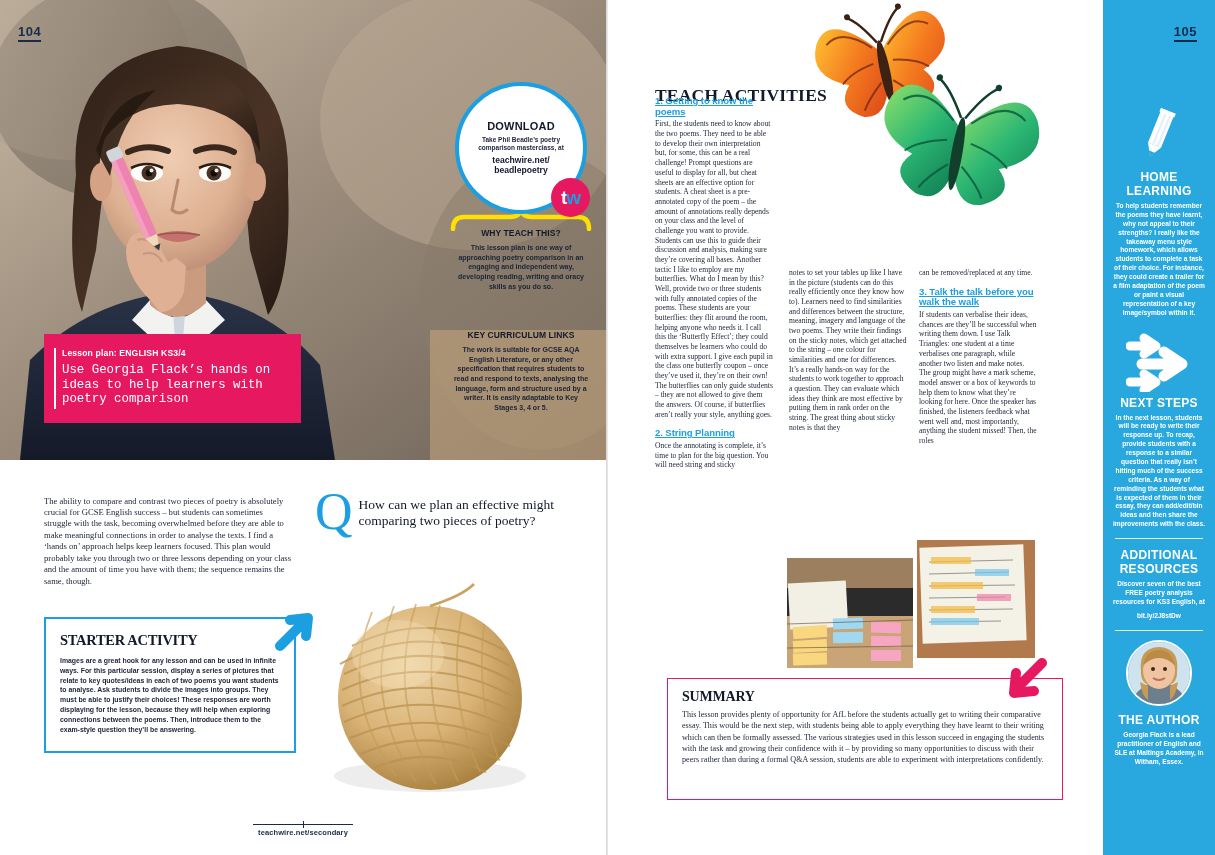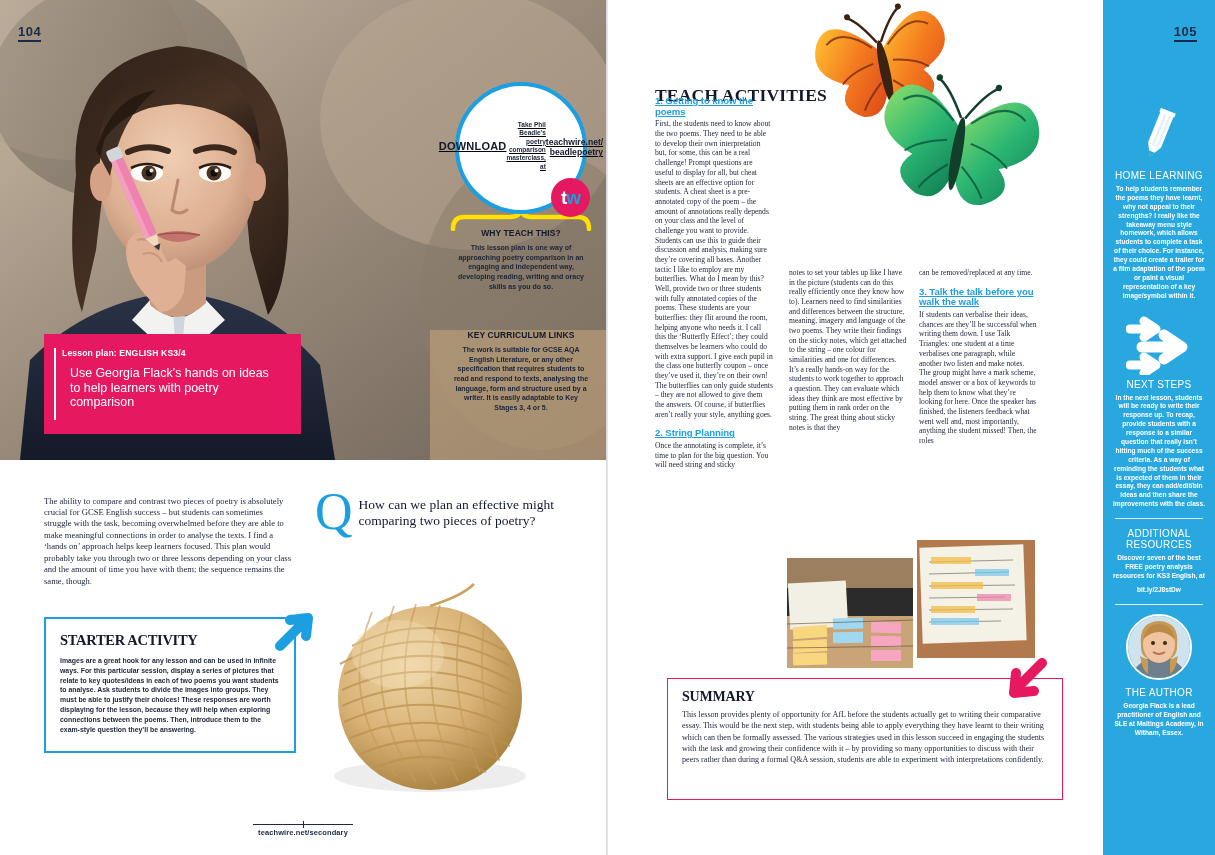--- a/index.html
+++ b/index.html
@@ -34,41 +34,41 @@
   .hero{position:absolute;left:0;top:0;width:607px;height:460px;overflow:hidden;}
   .hero svg{display:block;}
 
   
   .title-block{position:absolute;left:44px;top:334px;width:257px;background:#e6185f;
     padding:14px 16px 16px 18px;box-sizing:border-box;z-index:6;}
   .title-block .bar{position:absolute;left:10px;top:14px;bottom:14px;width:1.6px;background:#fff;}
   .kicker{font-size:8.6px;font-weight:700;color:#fff;letter-spacing:.15px;margin:0 0 5px 0;}
   .big-title{font-family:"Liberation Serif",serif;font-weight:700;color:#fff;
     font-size:28.5px;line-height:.92;letter-spacing:.2px;margin:0 0 7px 0;}
-  .subtitle{font-family:Liberation Sans, sans-serif;color:#fff;font-size:12.4px;
-    line-height:1.18;margin:8px;font-weight:400;}
+  .subtitle{font-family:Liberation Mono, monospace;color:#fff;font-size:12.4px;
+    line-height:1.18;margin:0;font-weight:400;}
 
   
   .intro{position:absolute;left:44px;top:487px;width:248px;
     font-family:"Liberation Serif",serif;font-size:8.6px;line-height:1.33;color:#1b2338;}
 
   
   .starter{position:absolute;left:44px;top:617px;width:252px;height:136px;
     border:2.2px solid #1c9fe0;box-sizing:border-box;background:#fff;}
   .starter h3{font-family:"Liberation Serif",serif;font-size:14.5px;font-weight:700;
     color:#12192b;margin:13px 0 7px 14px;letter-spacing:-0.3px;}
   .starter p{margin:0 14px;font-size:6.9px;line-height:1.42;color:#1b2338;font-weight:600;}
   .arrow-blue{position:absolute;left:272px;top:606px;width:46px;height:46px;z-index:9;}
 
   
   .dl-wrap{position:absolute;left:455px;top:82px;width:132px;height:132px;z-index:7;}
   .dl-circle{position:absolute;inset:0;border:4.2px solid #1c9fe0;border-radius:50%;
     box-sizing:border-box;background:#fff;}
-  .dl-inner{position:absolute;inset:0;display:flex;flex-direction:row;
-    align-items:center;justify-content:center;text-align:right;padding:0 12px;box-sizing:border-box;text-decoration:underline;}
+  .dl-inner{position:absolute;inset:0;display:flex;flex-direction:column;
+    align-items:center;justify-content:center;text-align:center;padding:0 12px;box-sizing:border-box;}
   .dl-title{font-size:11px;font-weight:800;color:#12192b;letter-spacing:.2px;margin-bottom:4px;}
   .dl-sub{font-size:6.5px;font-weight:600;color:#1b2338;line-height:1.28;margin-bottom:4px;}
   .dl-link{font-size:8.6px;font-weight:800;color:#12192b;line-height:1.15;}
   .tw-badge{position:absolute;left:96px;top:96px;width:39px;height:39px;border-radius:50%;
     background:#e6185f;display:flex;align-items:center;justify-content:center;z-index:8;}
   .tw-badge span{font-size:19px;font-weight:800;letter-spacing:-1px;line-height:1;}
   .tw-t{color:#fff;}
   .tw-w{color:#1c9fe0;}
 
   .brace{position:absolute;left:450px;top:205px;width:142px;height:26px;z-index:6;}
@@ -117,21 +117,21 @@
     border:1.8px solid #e6185f;box-sizing:border-box;background:#fff;z-index:6;}
   .summary h3{font-family:"Liberation Serif",serif;font-size:14px;font-weight:700;
     color:#12192b;margin:10px 0 4px 14px;letter-spacing:-0.2px;}
   .summary p{margin:0 16px 0 14px;font-family:"Liberation Serif",serif;
     font-size:8.1px;line-height:1.39;color:#1b2338;}
   .arrow-pink{position:absolute;left:395px;top:655px;width:48px;height:48px;z-index:9;}
 
   
   .rail-in{position:absolute;right:0;top:0;width:112px;height:855px;color:#fff;text-align:center;}
   .rail-sec{padding:0 10px;box-sizing:border-box;}
-  .rail-sec h4{font-size:10px;font-weight:400;margin:0 0 4px 0;letter-spacing:.3px;}
+  .rail-sec h4{font-size:12px;font-weight:700;margin:0 0 4px 0;letter-spacing:.3px;}
   .rail-sec p{font-size:6.6px;font-weight:700;line-height:1.35;margin:0;}
   .rail-hr{height:1.1px;background:#fff;opacity:.85;margin:9px 12px;}
   .pencil{width:40px;height:52px;margin:0 auto;}
   .arrows{width:66px;height:60px;margin:0 auto;}
   .avatar{width:62px;height:62px;border-radius:50%;margin:0 auto 7px;overflow:hidden;
     border:2px solid #fff;}
 </style>
 </head>
 <body>
 

